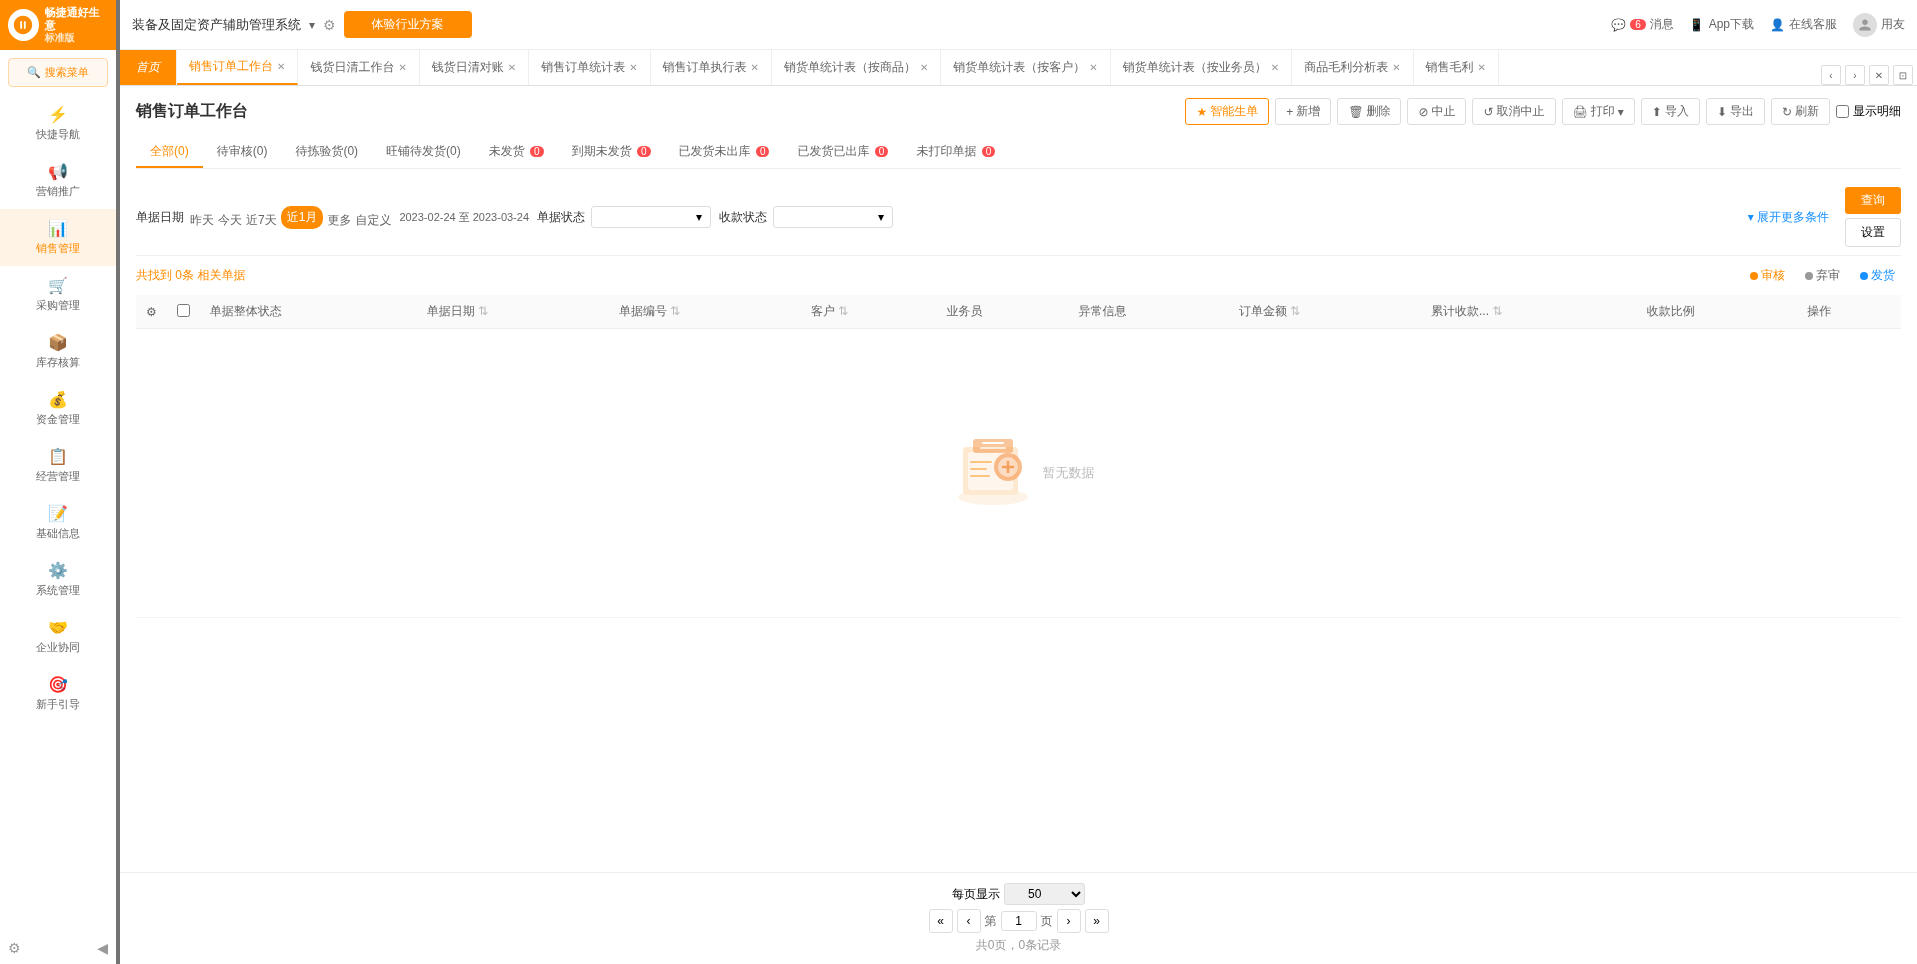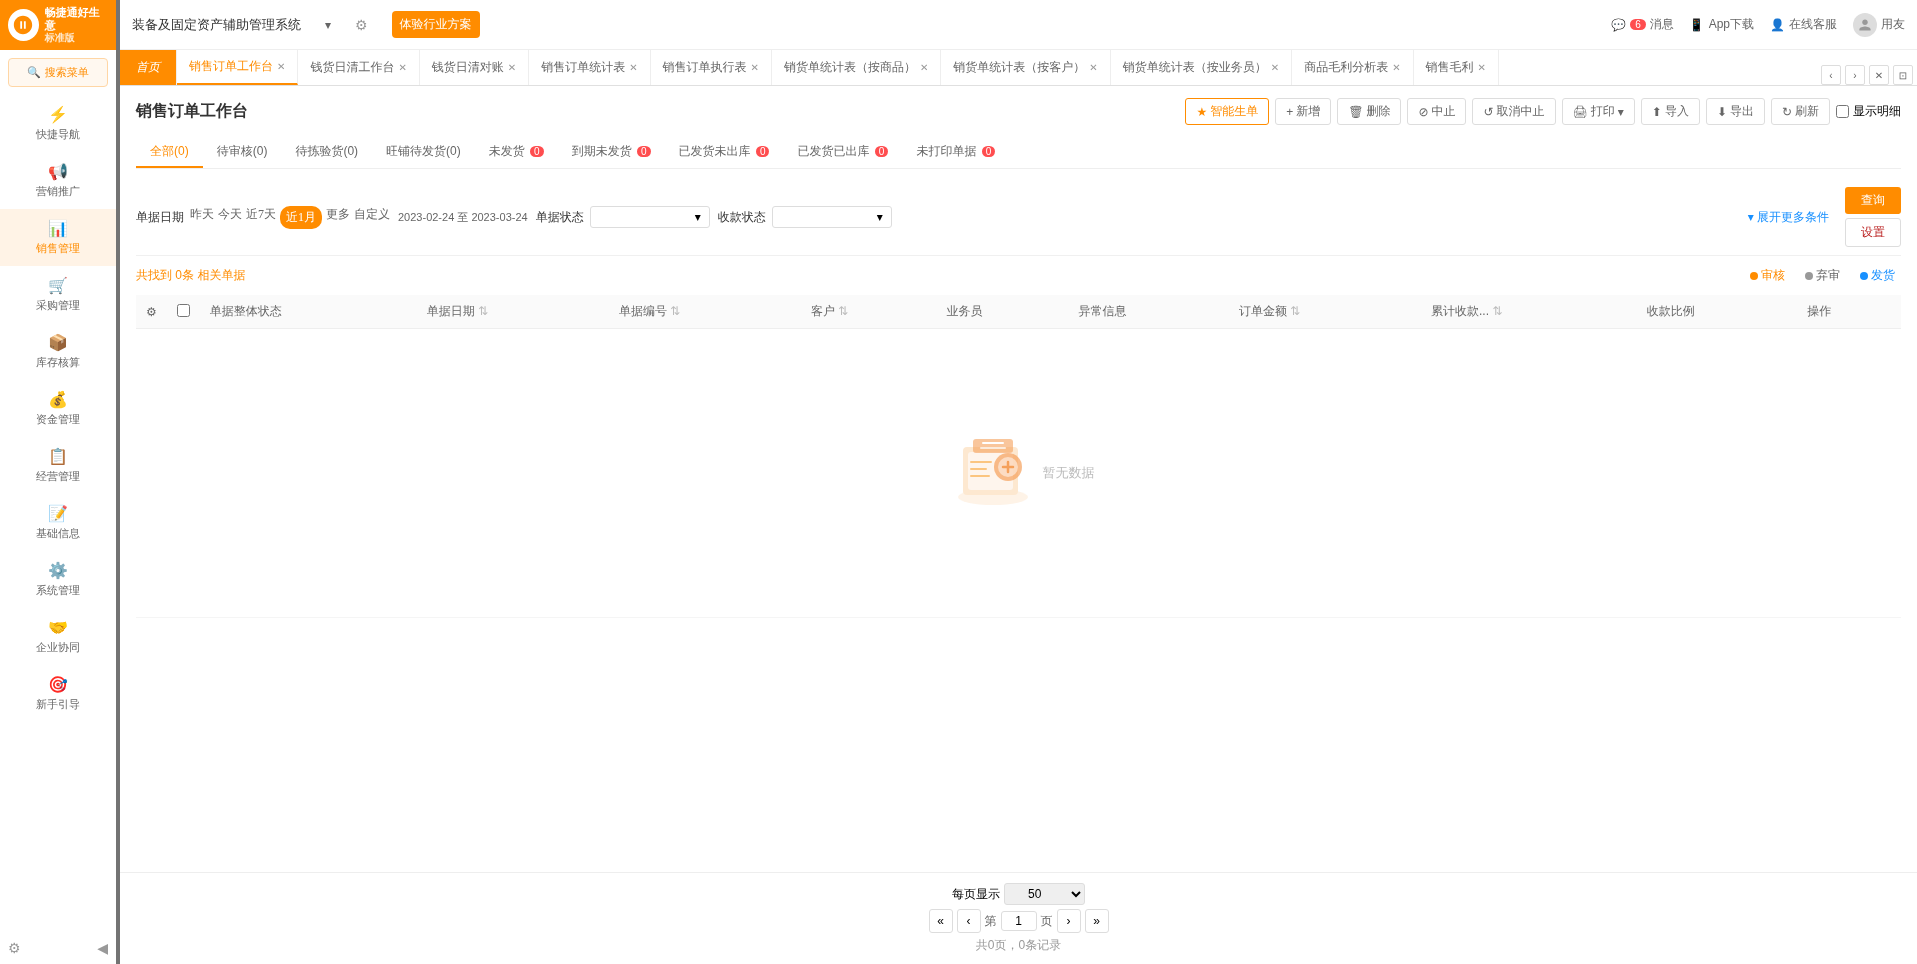--- a/index.html
+++ b/index.html
@@ -20,25 +20,25 @@
     .sidebar-search { padding: 8px; }
     .sidebar-search-btn { width: 100%; padding: 6px; background: #fff8f0; border: 1px solid #ffd6a5; border-radius: 4px; color: #ff8c00; font-size: 11px; cursor: pointer; display: flex; align-items: center; justify-content: center; gap: 4px; }
 
     .sidebar-bottom { margin-top: auto; padding: 8px; display: flex; justify-content: space-between; }
     .sidebar-bottom-btn { background: none; border: none; cursor: pointer; color: #999; font-size: 14px; }
 
     
     .main { flex: 1; display: flex; flex-direction: column; overflow: hidden; }
 
     
-    .topbar { height: 50px; background: #fff; border-bottom: 1px solid #eee; display: flex; align-items: center; padding: 0 12px; gap: 24px; }
+    .topbar { height: 50px; background: #fff; border-bottom: 1px solid #eee; display: flex; align-items: center; padding: 0 12px; gap: 8px; }
     .topbar-title { font-size: 13px; color: #333; font-weight: 500; }
     .topbar-dropdown { display: flex; align-items: center; gap: 4px; cursor: pointer; color: #666; }
     .topbar-gear { color: #999; cursor: pointer; font-size: 14px; }
-    .topbar-btn { background: #ff8c00; color: #fff; border: none; border-radius: 4px; padding: 5px 8px; font-size: 12px; cursor: pointer; }
+    .topbar-btn { background: #ff8c00; color: #fff; border: none; border-radius: 4px; padding: 5px 28px; font-size: 12px; cursor: pointer; }
     .topbar-right { margin-left: auto; display: flex; align-items: center; gap: 16px; color: #666; font-size: 12px; }
     .topbar-right-item { display: flex; align-items: center; gap: 4px; cursor: pointer; }
     .msg-badge { background: #ff4d4f; color: #fff; border-radius: 10px; padding: 0 5px; font-size: 10px; }
     .user-avatar { width: 24px; height: 24px; background: #ddd; border-radius: 50%; display: flex; align-items: center; justify-content: center; font-size: 10px; }
 
     
     .tabbar { height: 36px; background: #fff; border-bottom: 1px solid #e0e0e0; display: flex; align-items: flex-end; overflow: hidden; }
     .tab { display: flex; align-items: center; padding: 0 12px; height: 36px; font-size: 12px; cursor: pointer; color: #666; white-space: nowrap; border-right: 1px solid #eee; gap: 4px; flex-shrink: 0; }
     .tab.active { color: #ff8c00; background: #fff; border-bottom: 2px solid #ff8c00; font-weight: 500; }
     .tab-home { background: #ff8c00; color: #fff; padding: 0 16px; font-style: italic; }
@@ -61,28 +61,28 @@
     
     .subtabs { display: flex; align-items: center; border-bottom: 1px solid #eee; margin-bottom: 10px; }
     .subtab { padding: 6px 14px; font-size: 12px; cursor: pointer; color: #666; border-bottom: 2px solid transparent; }
     .subtab.active { color: #ff8c00; border-bottom: 2px solid #ff8c00; }
     .subtab-badge { background: #ff4d4f; color: #fff; border-radius: 10px; padding: 0 4px; font-size: 10px; margin-left: 2px; }
 
     
     .filter-bar { display: flex; align-items: center; gap: 8px; padding: 8px 0; flex-wrap: wrap; border-bottom: 1px solid #f0f0f0; margin-bottom: 8px; }
     .filter-item { display: flex; align-items: center; gap: 6px; }
     .filter-label { color: #333; white-space: nowrap; }
-    .filter-date-links { display: flex; align-items: flex-start; gap: 4px; font-family: Liberation Serif, serif; }
+    .filter-date-links { display: flex; align-items: flex-end; gap: 4px; }
     .filter-date-link { color: #666; cursor: pointer; font-size: 12px; }
     .filter-date-link.active { background: #ff8c00; color: #fff; border-radius: 10px; padding: 3px 6px; }
     .filter-date-range { color: #666; font-size: 11px; }
     .filter-select { display: flex; align-items: center; border: 1px solid #ddd; border-radius: 3px; padding: 3px 8px; background: #fff; cursor: pointer; gap: 4px; min-width: 120px; }
     .filter-expand { color: #1890ff; cursor: pointer; font-size: 12px; }
     .query-btn { background: #ff8c00; color: #fff; border: none; border-radius: 3px; padding: 5px 16px; font-size: 12px; cursor: pointer; }
-    .setting-btn { background: #fff; color: #b91c1c; border: 1px solid #ddd; border-radius: 3px; padding: 5px 10px; font-size: 12px; cursor: pointer; }
+    .setting-btn { background: #fff; color: #000000; border: 1px solid #ddd; border-radius: 3px; padding: 5px 10px; font-size: 12px; cursor: pointer; }
 
     
     .table-header { display: flex; align-items: center; justify-content: space-between; margin-bottom: 8px; }
     .table-count { color: #666; font-size: 12px; }
     .table-count span { color: #ff8c00; }
     .table-actions { display: flex; align-items: center; gap: 8px; }
     .table-action-btn { background: none; border: none; cursor: pointer; font-size: 12px; color: #666; display: flex; align-items: center; gap: 3px; padding: 3px 6px; border-radius: 3px; }
     .table-action-btn.orange { color: #ff8c00; }
     .table-action-btn.blue { color: #1890ff; }
 

